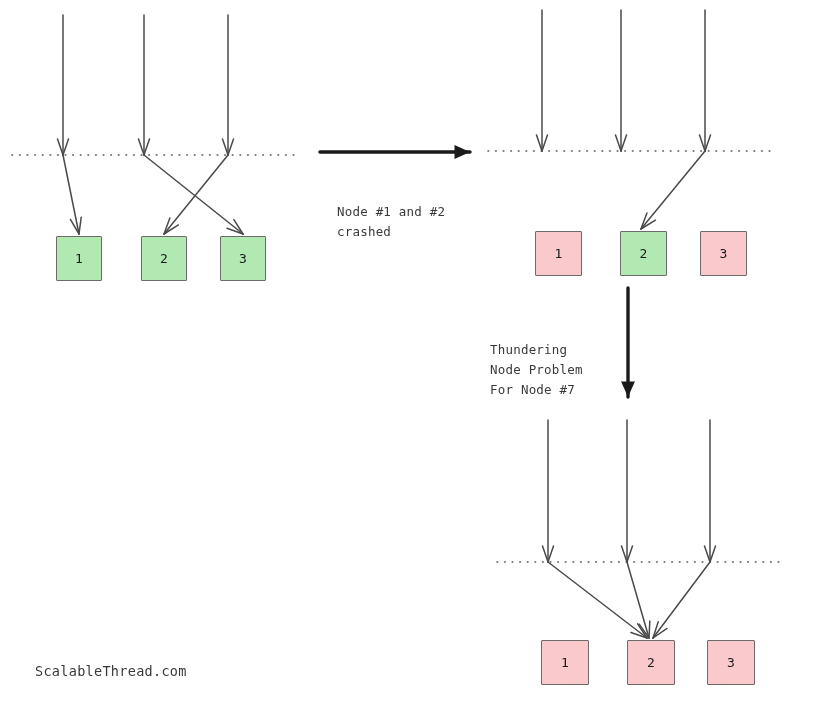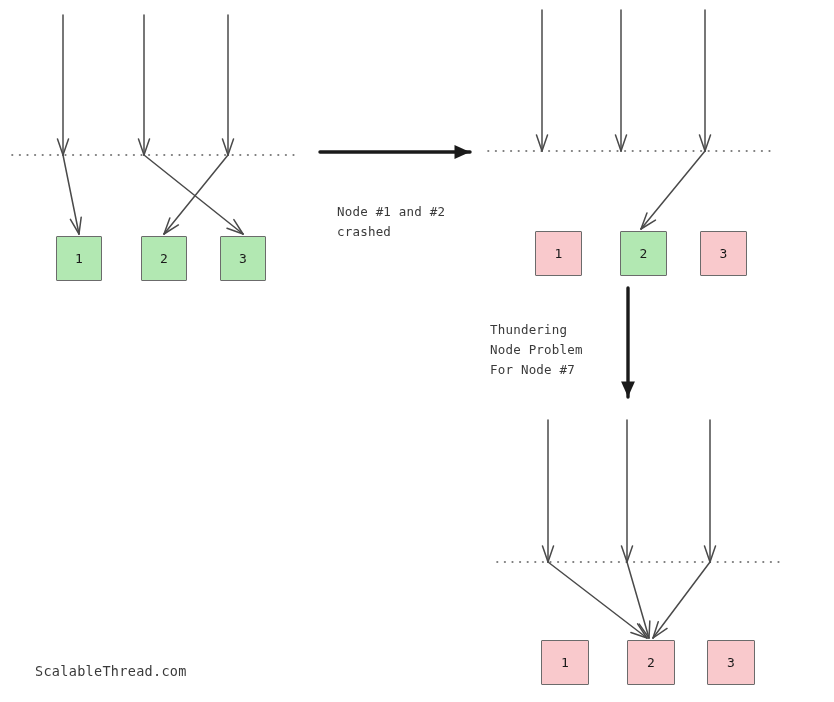--- a/index.html
+++ b/index.html
@@ -154,15 +154,15 @@
     <div class="node-box pink" style="left: 541px; top: 640px; width: 48px; height: 45px;">
       <span>1</span>
     </div>
     <div class="node-box pink" style="left: 627px; top: 640px; width: 48px; height: 45px;">
       <span>2</span>
     </div>
     <div class="node-box pink" style="left: 707px; top: 640px; width: 48px; height: 45px;">
       <span>3</span>
     </div>
     <div class="caption" style="left: 337px; top: 174px; margin-top: 28px;"><div>Node #1 and #2</div><div>crashed</div></div>
-    <div class="caption" style="left: 490px; top: 320px;"><div>Thundering</div><div>Node Problem</div><div>For Node #7</div></div>
+    <div class="caption" style="left: 490px; top: 340px;"><div>Thundering</div><div>Node Problem</div><div>For Node #7</div></div>
     <div class="watermark" style="left: 35px; top: 663px;">ScalableThread.com</div>
   </div>
 
 </body></html>

